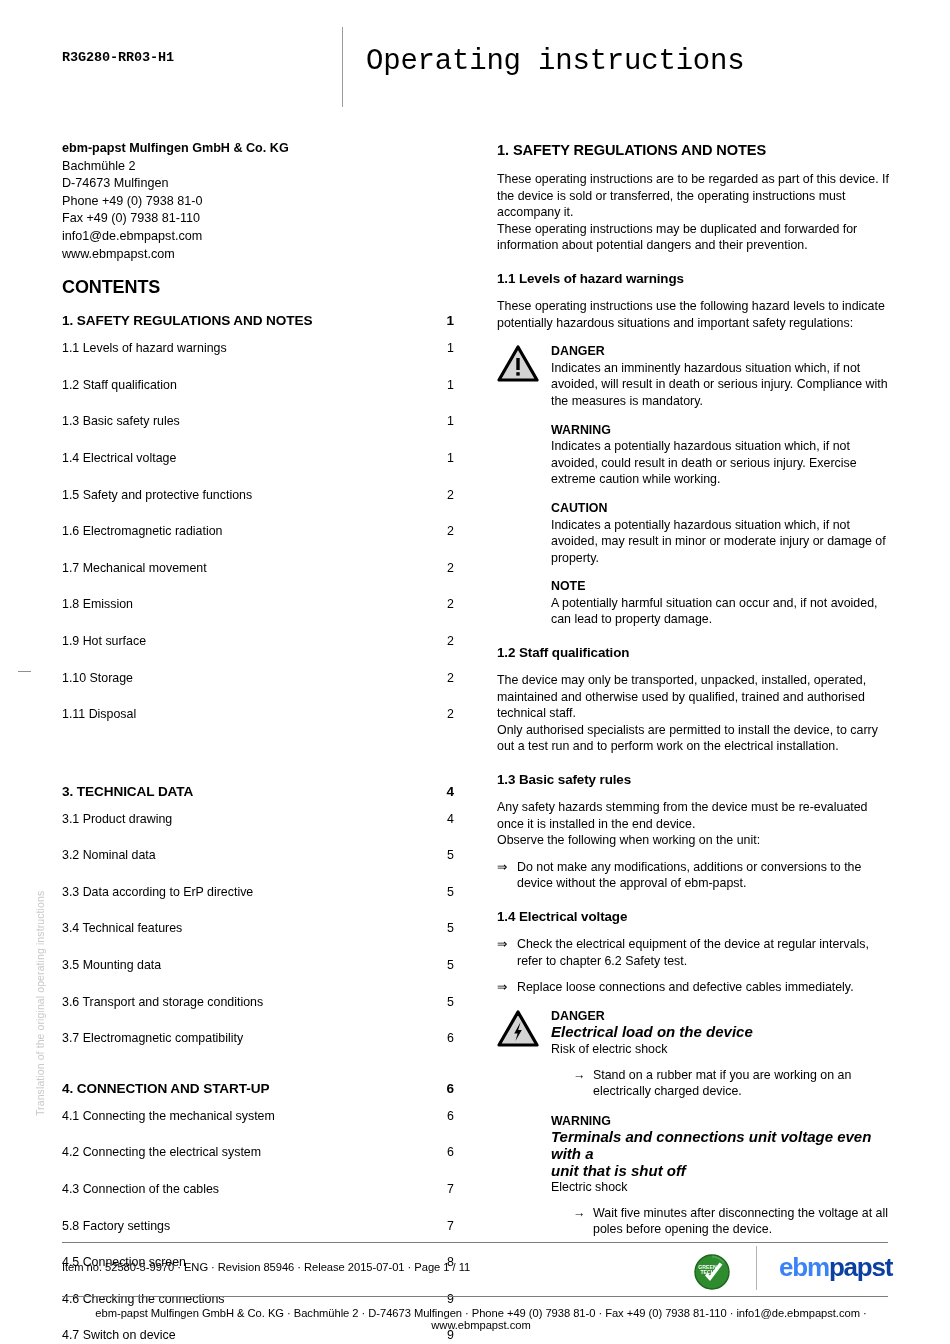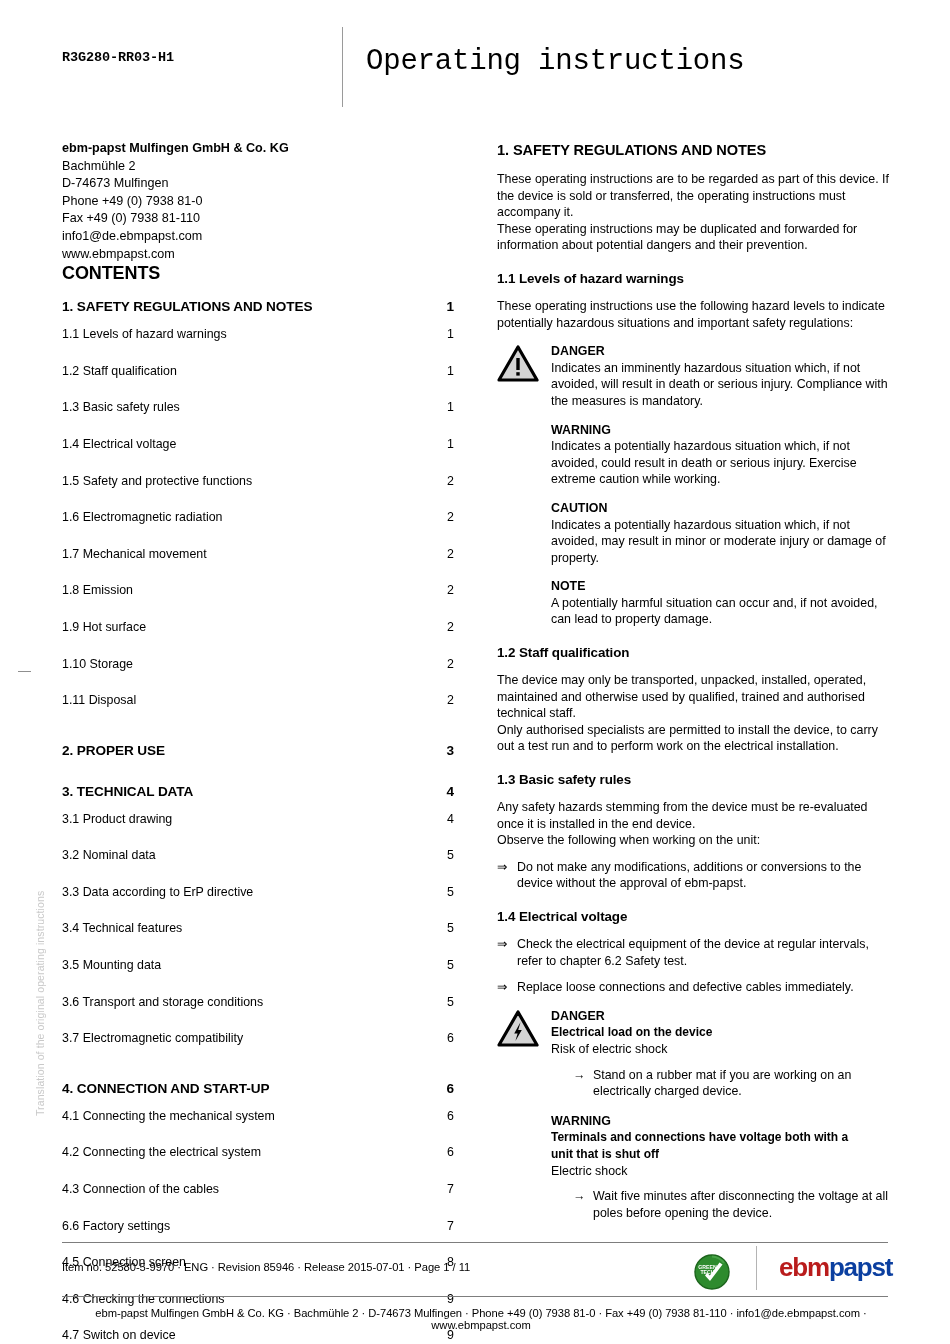--- a/index.html
+++ b/index.html
@@ -38,21 +38,21 @@
   .margin-dash {
     position: absolute; left: 18px; top: 671px;
     width: 13px; height: 1px; background: #8f8f8f;
   }
 
   
   .col-left { position: absolute; left: 62px; top: 140px; width: 392px; }
   .addr-line { font-size: 12.6px; line-height: 17.6px; }
   .addr-line.bold { font-weight: bold; }
   .contents-title {
-    font-size: 18px; font-weight: bold; margin-bottom: 16px;
+    font-size: 18px; font-weight: bold; margin-top: 14px; margin-bottom: 16px;
     letter-spacing: -0.1px;
   }
   .toc-row {
     display: flex; align-items: baseline;
     font-size: 12.4px; line-height: 14px;
   }
   .toc-row .lbl { flex: 1 1 auto; padding-right: 8px; }
   .toc-row .pg { flex: 0 0 auto; width: 16px; text-align: right; }
   .toc-row.lvl1 {
     font-size: 13.6px; font-weight: bold; letter-spacing: -0.1px;
@@ -80,21 +80,21 @@
     display: flex; font-size: 12.4px; line-height: 16.6px; margin-top: 10px;
   }
   .bullet .mark { flex: 0 0 20px; }
   .bullet .txt  { flex: 1 1 auto; }
 
   
   .hazard { display: flex; margin-top: 12px; }
   .hazard .icon-col { flex: 0 0 54px; padding-top: 2px; }
   .hazard .text-col { flex: 1 1 auto; }
   .hazard-label { font-size: 12.4px; font-weight: bold; line-height: 16.6px; }
-  .hazard-sub   { font-size: 12px; font-weight: bold; line-height: 16.6px; }
+  .hazard-sub   { font-size: 15px; font-weight: bold; line-height: 16.6px; font-style: italic; }
   .hazard-body  { font-size: 12.4px; line-height: 16.6px; }
   .hazard-group { margin-top: 13px; }
   .sub-arrow {
     display: flex; font-size: 12.4px; line-height: 16.6px; margin-top: 9px;
     padding-left: 22px;
   }
   .sub-arrow .mark { flex: 0 0 20px; }
   .sub-arrow .txt  { flex: 1 1 auto; }
 
   
@@ -108,21 +108,21 @@
   }
   .footer-badge { position: absolute; left: 694px; top: 1254px; }
   .footer-logo-div {
     position: absolute; left: 756px; top: 1246px;
     width: 1px; height: 44px; background: #b4b4b4;
   }
   .footer-logo {
     position: absolute; left: 779px; top: 1252px;
     font-size: 26px; font-weight: bold; letter-spacing: -1.2px;
   }
-  .footer-logo .ebm { color: #b91c1c; }
+  .footer-logo .ebm { color: #3b82f6; }
   .footer-logo .papst { color: #0b3fa0; }
   .footer-rule-bot {
     position: absolute; left: 62px; top: 1296px;
     width: 826px; height: 1px; background: #7d7d7d;
   }
   .footer-addr {
     position: absolute; left: 68px; top: 1307px; width: 826px;
     text-align: center; font-size: 11.2px; letter-spacing: -0.05px;
   }
   .green-badge { display: block; }
@@ -208,24 +208,20 @@
           <span class="lbl">1.10 Storage</span>
           <span class="pg">2</span>
         </div>
         <div class="toc-sp-s"></div>
         <div class="toc-row">
           <span class="lbl">1.11 Disposal</span>
           <span class="pg">2</span>
         </div>
         <div class="toc-sp-s"></div>
         <div class="toc-sp-g"></div>
-        <div class="toc-row lvl1">
-          <span class="lbl">2. PROPER USE</span>
-          <span class="pg">3</span>
-        </div>
         <div class="toc-sp-g2"></div>
         <div class="toc-sp-g"></div>
         <div class="toc-row lvl1">
           <span class="lbl">3. TECHNICAL DATA</span>
           <span class="pg">4</span>
         </div>
         <div class="toc-sp-g2"></div>
         <div class="toc-row">
           <span class="lbl">3.1 Product drawing</span>
           <span class="pg">4</span>
@@ -276,21 +272,21 @@
           <span class="lbl">4.2 Connecting the electrical system</span>
           <span class="pg">6</span>
         </div>
         <div class="toc-sp-s"></div>
         <div class="toc-row">
           <span class="lbl">4.3 Connection of the cables</span>
           <span class="pg">7</span>
         </div>
         <div class="toc-sp-s"></div>
         <div class="toc-row">
-          <span class="lbl">6.6 Factory settings</span>
+          <span class="lbl">5.8 Factory settings</span>
           <span class="pg">7</span>
         </div>
         <div class="toc-sp-s"></div>
         <div class="toc-row">
           <span class="lbl">4.5 Connection screen</span>
           <span class="pg">8</span>
         </div>
         <div class="toc-sp-s"></div>
         <div class="toc-row">
           <span class="lbl">4.6 Checking the connections</span>
@@ -388,21 +384,21 @@
           <span class="mark">→</span>
           <span class="txt">Stand on a rubber mat if you are working on an electrically charged device.</span>
         </div>
       </div>
     </div>
 
     <div class="hazard hazard-group">
       <div class="icon-col"></div>
       <div class="text-col">
         <div class="hazard-label">WARNING</div>
-        <div class="hazard-sub">Terminals and connections have voltage both with a</div>
+        <div class="hazard-sub">Terminals and connections unit voltage even with a</div>
         <div class="hazard-sub">unit that is shut off</div>
         <div class="hazard-body">Electric shock</div>
         <div class="sub-arrow">
           <span class="mark">→</span>
           <span class="txt">Wait five minutes after disconnecting the voltage at all poles before opening the device.</span>
         </div>
       </div>
     </div>
 
   </div>

